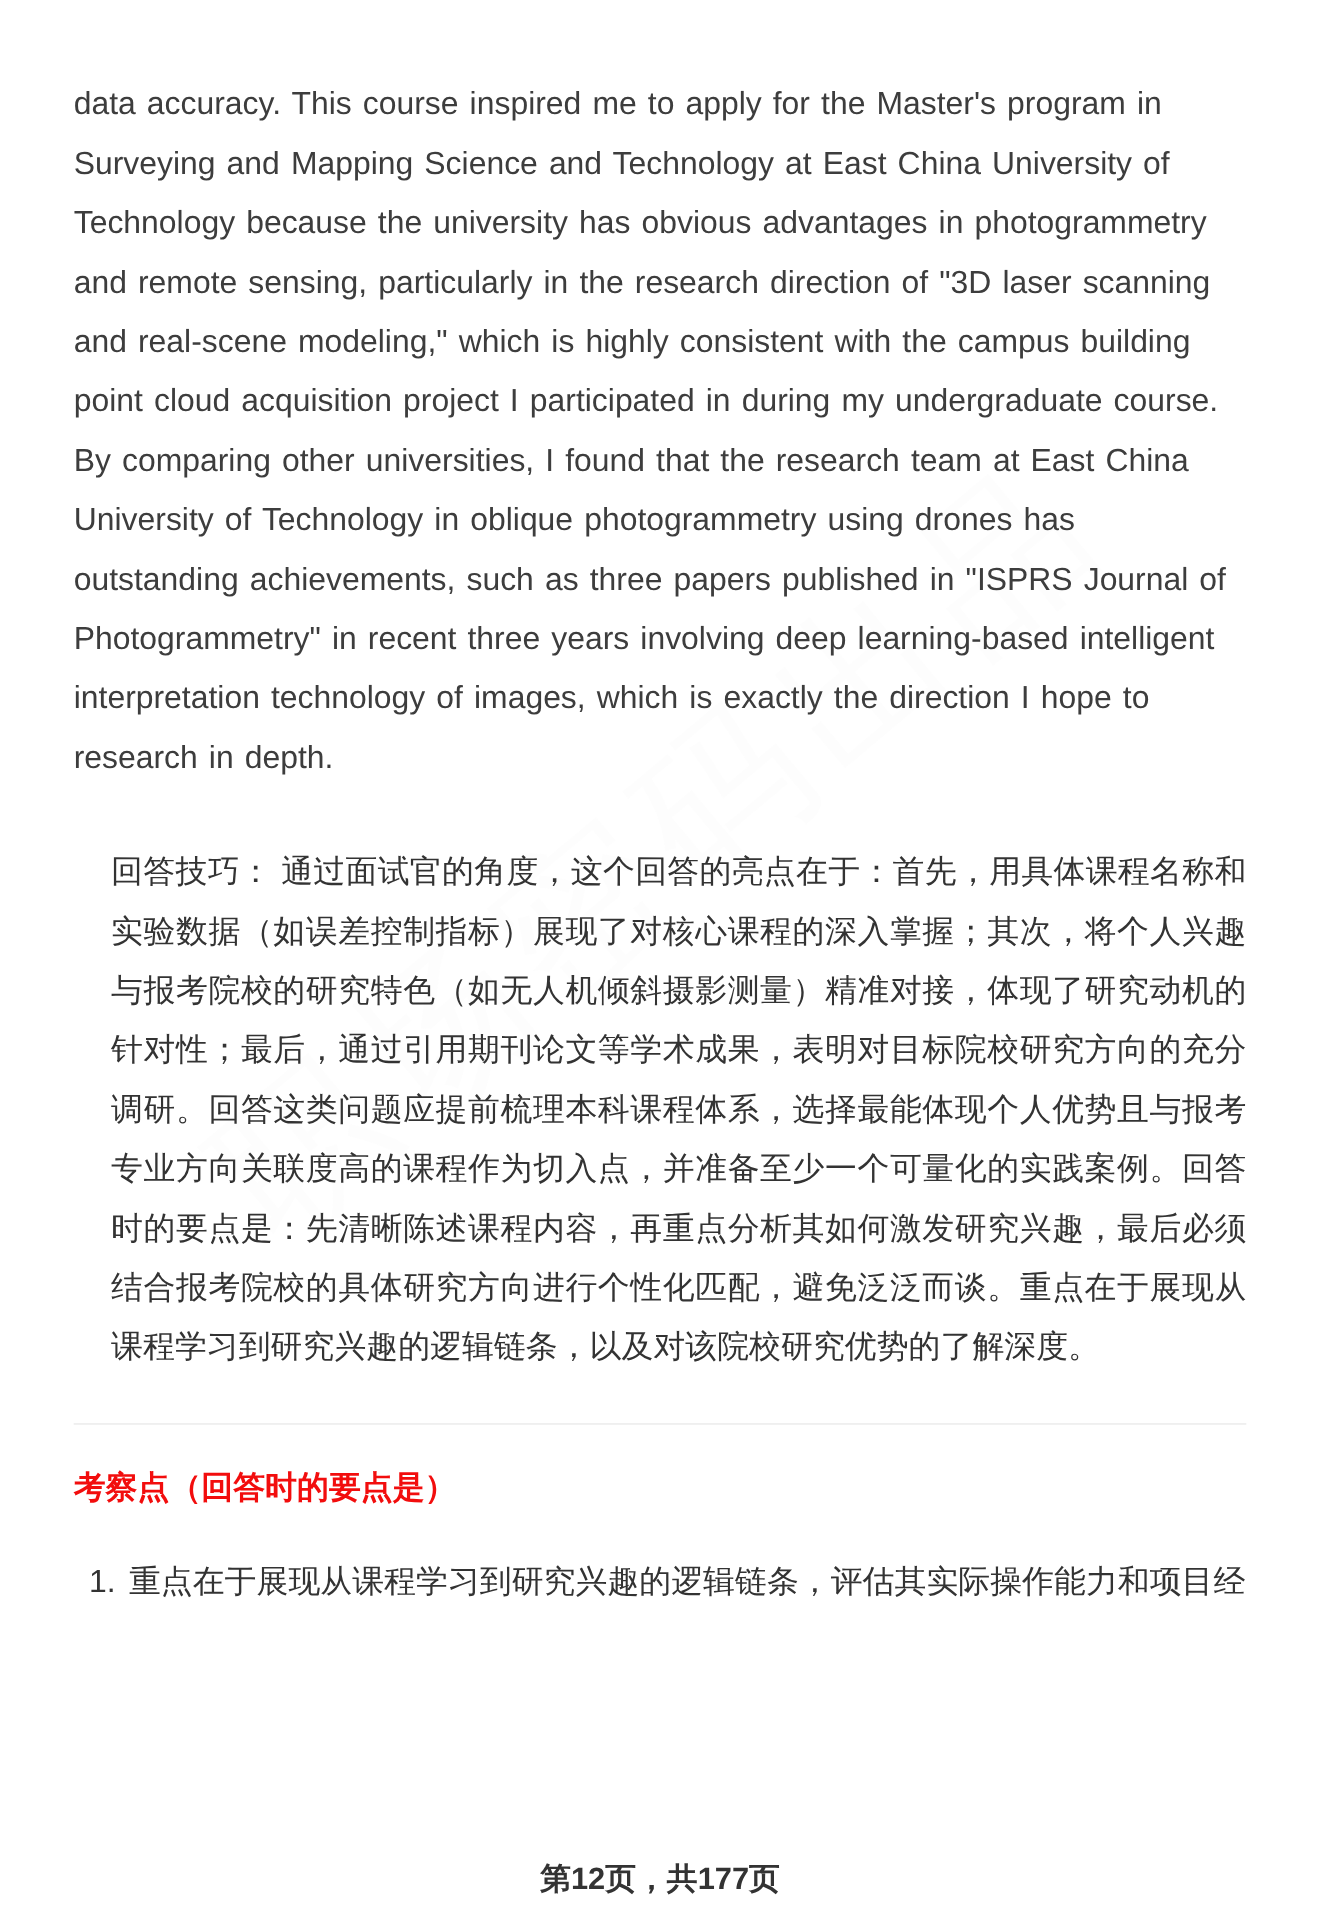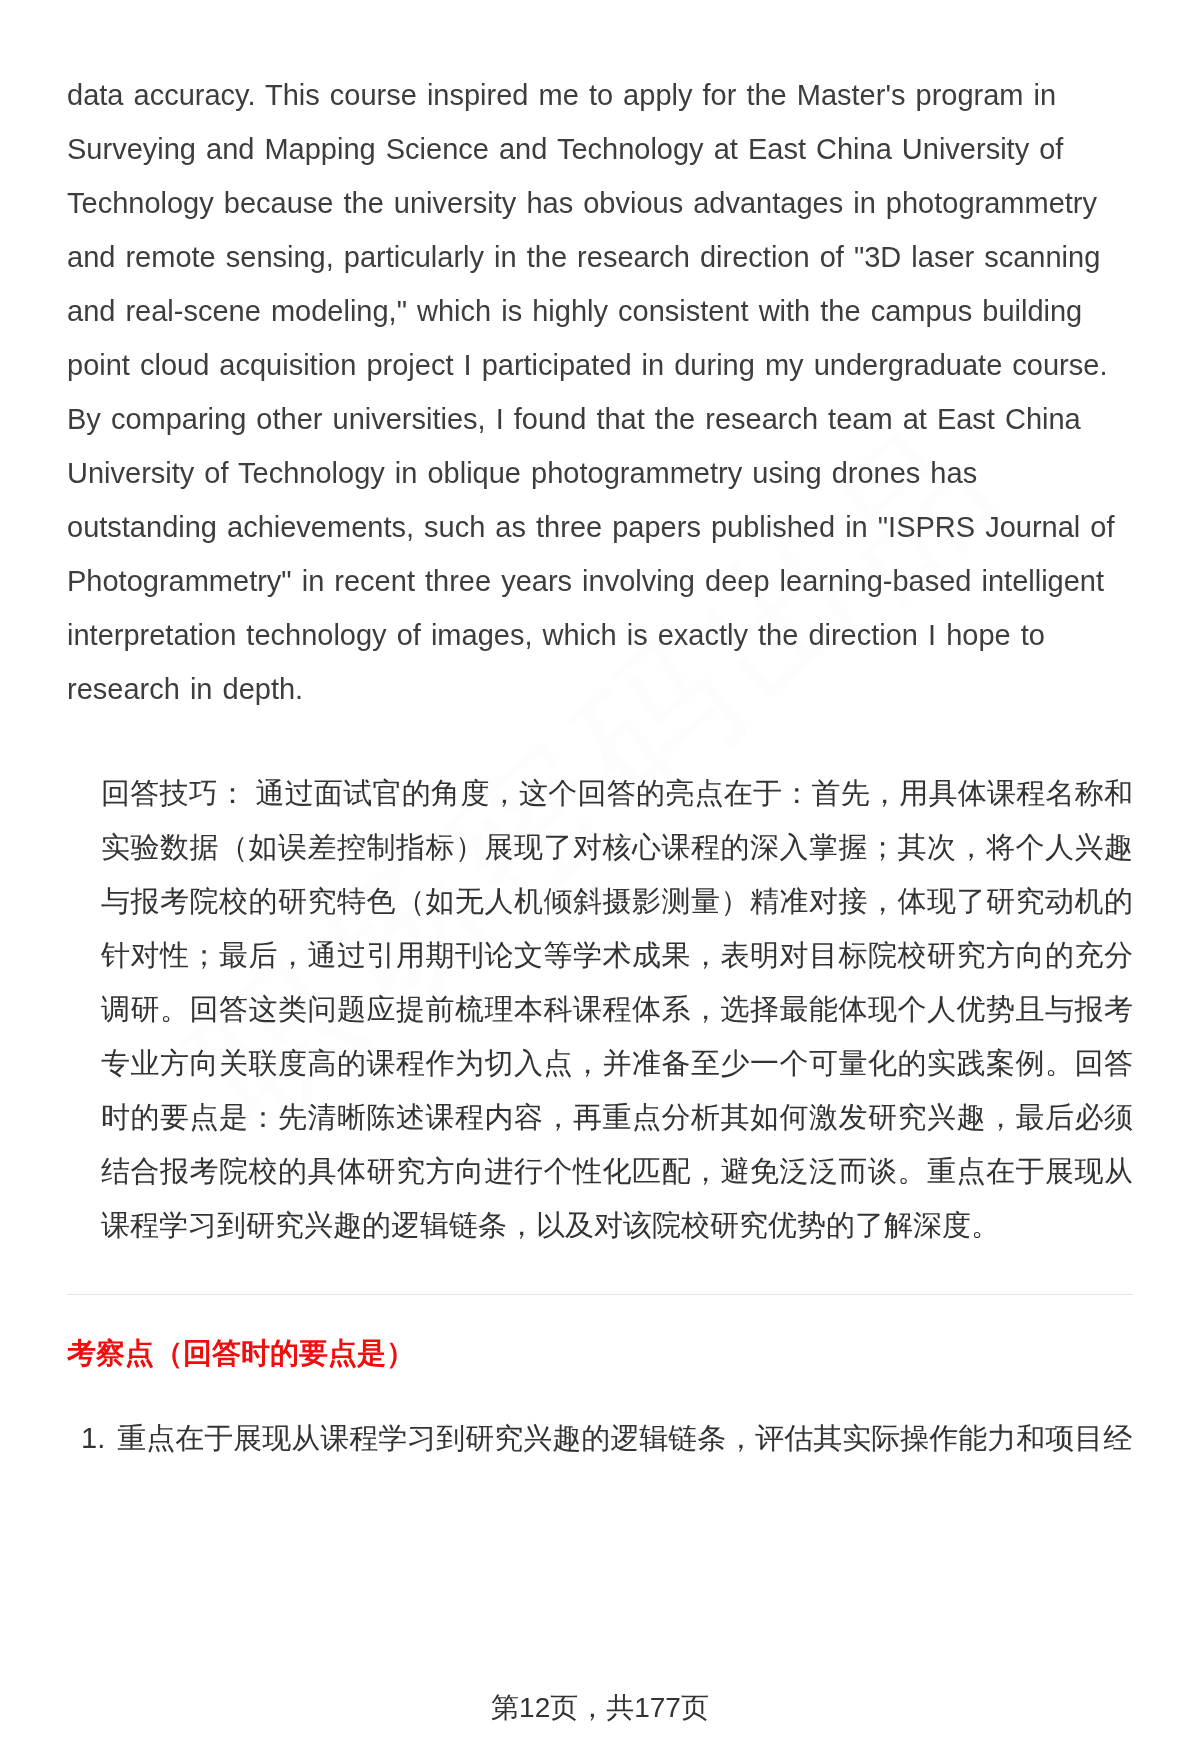--- a/index.html
+++ b/index.html
@@ -89,20 +89,21 @@
   }
   .footer {
     position: absolute;
     left: 0;
     right: 0;
     bottom: 28px;
     text-align: center;
     font-size: 28px;
     color: #333333;
     z-index: 1;
+    font-weight: bold;
   }
 </style>
 </head>
 <body>
 
 <div class="page">
 
   <div class="watermark">职场密码出品</div>
 
   <div class="content">

